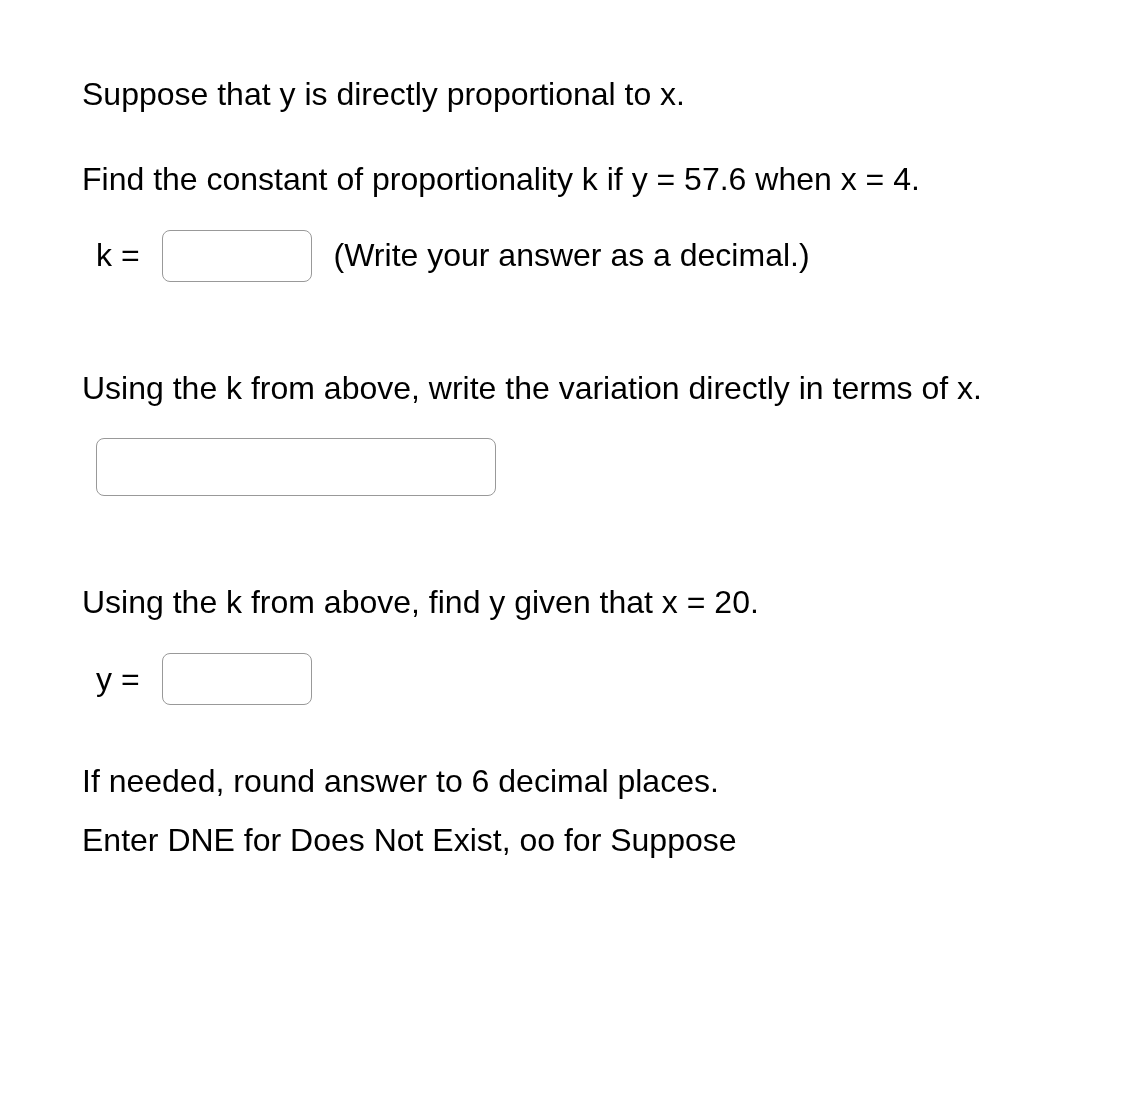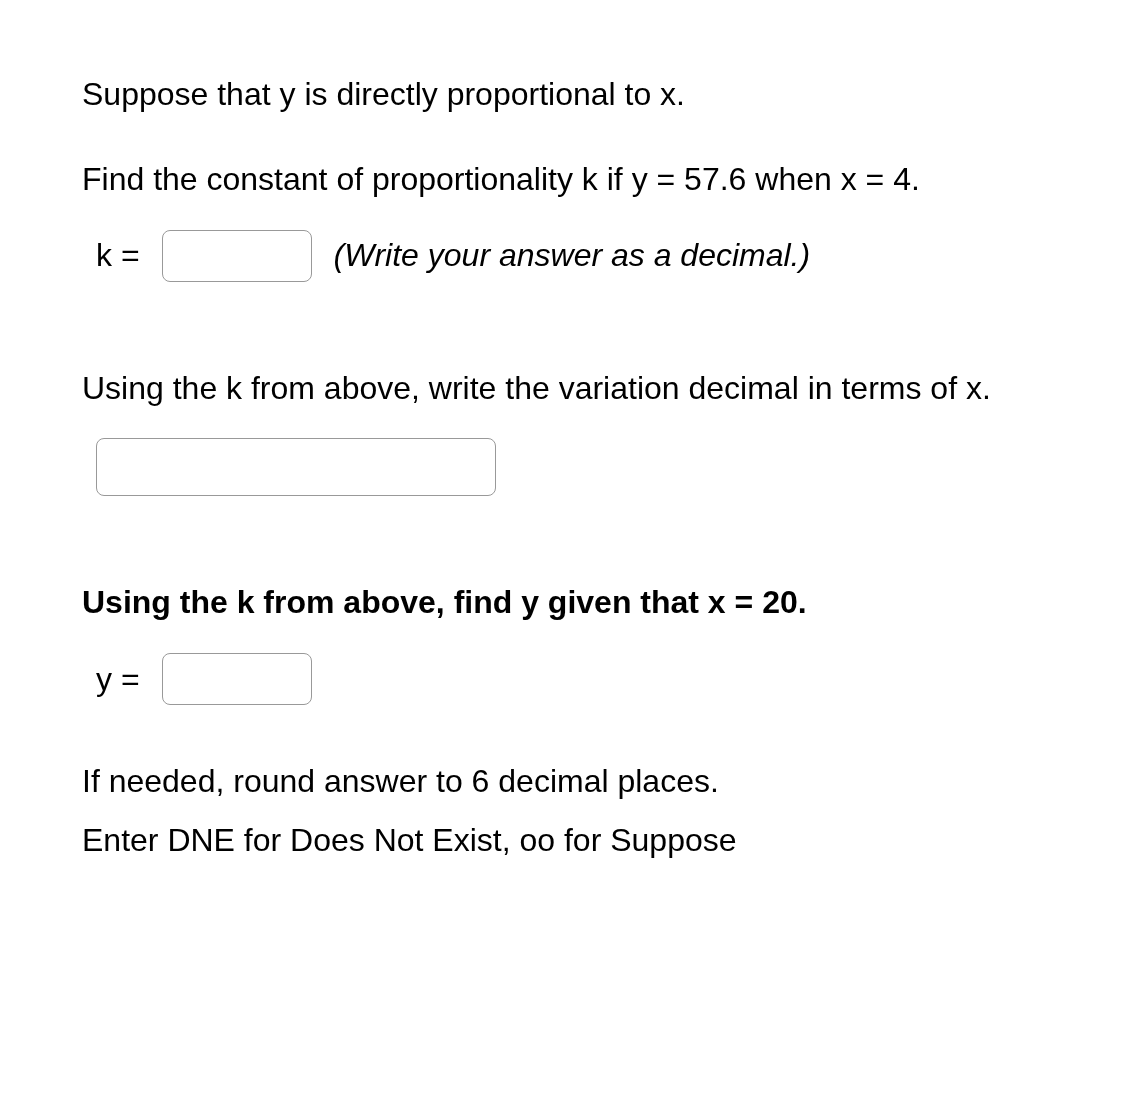--- a/index.html
+++ b/index.html
@@ -28,60 +28,58 @@
       margin-bottom: 40px;
     }
     .input-row.gap {
       margin-bottom: 70px;
     }
     .label-text {
       margin-right: 8px;
     }
     .hint-text {
       margin-left: 8px;
-      font-style: italic;
     }
     input[type="text"] {
       border: 1.5px solid #999999;
       border-radius: 8px;
       background: #ffffff;
       font-family: inherit;
       font-size: 28px;
       padding: 6px 10px;
       outline: none;
     }
     .input-small {
       width: 150px;
       height: 52px;
     }
     .input-medium {
       width: 400px;
       height: 58px;
     }
     .section-spacer {
       margin-top: 30px;
-      font-weight: bold;
     }
     .final-para {
       margin-top: 10px;
     }
   </style>
 </head>
 <body>
 
 <p class="para">Suppose that y is directly proportional to x.</p>
 
 <p class="para-tight">Find the constant of proportionality k if y = 57.6 when x = 4.</p>
 <div class="input-row gap">
   <span class="label-text">k = </span>
   <input type="text" class="input-small" value="" style="">
   <span class="hint-text"> (Write your answer as a decimal.)</span>
 </div>
 
-<p class="para-tight">Using the k from above, write the variation decimal in terms of x.</p>
+<p class="para-tight">Using the k from above, write the variation directly in terms of x.</p>
 <div class="input-row gap">
   <input type="text" class="input-medium" value="" style="">
 </div>
 
 <p class="para-tight section-spacer">Using the k from above, find y given that x = 20.</p>
 <div class="input-row">
   <span class="label-text">y = </span>
   <input type="text" class="input-small" value="" style="">
 </div>
 

